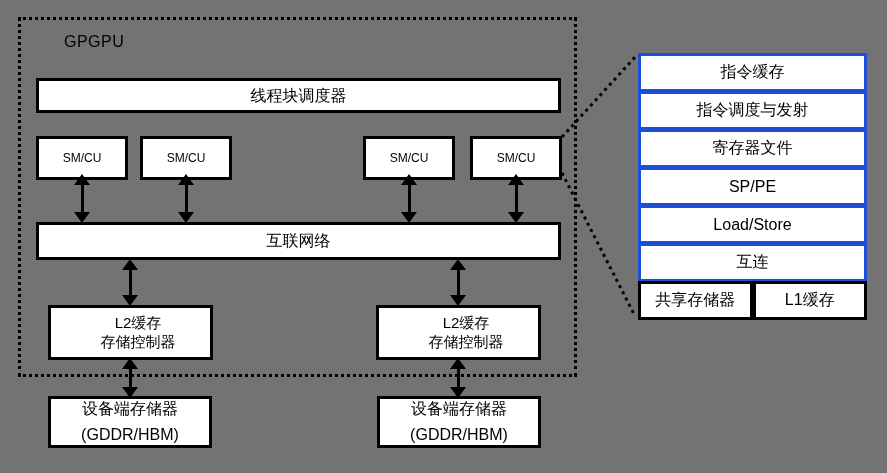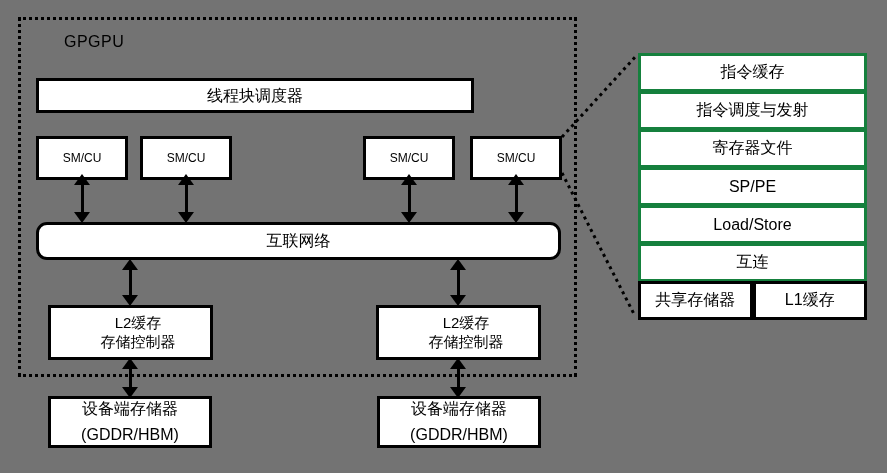--- a/index.html
+++ b/index.html
@@ -25,35 +25,35 @@
     position:absolute; left:64px; top:33px;
     font-size:16px; letter-spacing:0.5px;
   }
   .box {
     position:absolute; box-sizing:border-box;
     border:3px solid #000; background:#fff;
     display:flex; flex-direction:column;
     align-items:center; justify-content:center;
     text-align:center; line-height:1.25;
   }
-  .scheduler   { left:36px;  top:78px;  width:438px; height:35px; font-size:16px; }
-  .interconnect{ left:36px;  top:222px; width:525px; height:38px; font-size:16px;border-radius:11px; }
+  .scheduler   { left:36px;  top:78px;  width:525px; height:35px; font-size:16px; }
+  .interconnect{ left:36px;  top:222px; width:525px; height:38px; font-size:16px; }
   .smcu        { top:136px;  width:92px; height:44px; font-size:12px; }
   .smcu1 { left:36px; }  .smcu2 { left:140px; }
   .smcu3 { left:363px; } .smcu4 { left:470px; }
   .l2    { top:305px; width:165px; height:55px; font-size:15px;padding-left:15px; }
   .l2a   { left:48px; }  .l2b  { left:376px; }
   .dev   { top:396px; width:164px; height:52px; font-size:16px;justify-content:space-between; }
   .deva  { left:48px; }  .devb { left:377px; }
 
   
   .panel { position:absolute; left:638px; top:53px; width:229px; }
   .panel .row {
     box-sizing:border-box; height:39px; margin-top:-1px;
-    border:3px solid #15803d; background:#fff;
+    border:3px solid #1d4ed8; background:#fff;
     display:flex; align-items:center; justify-content:center;
     font-size:16px;
   }
   .panel .row:first-child { margin-top:0; }
   .panel .split { display:flex; gap:0; margin-top:-1px; }
   .panel .split .cell {
     box-sizing:border-box; flex:1; height:39px;
     border:3px solid #000; background:#fff;
     display:flex; align-items:center; justify-content:center;
     font-size:16px; margin-top:0;

